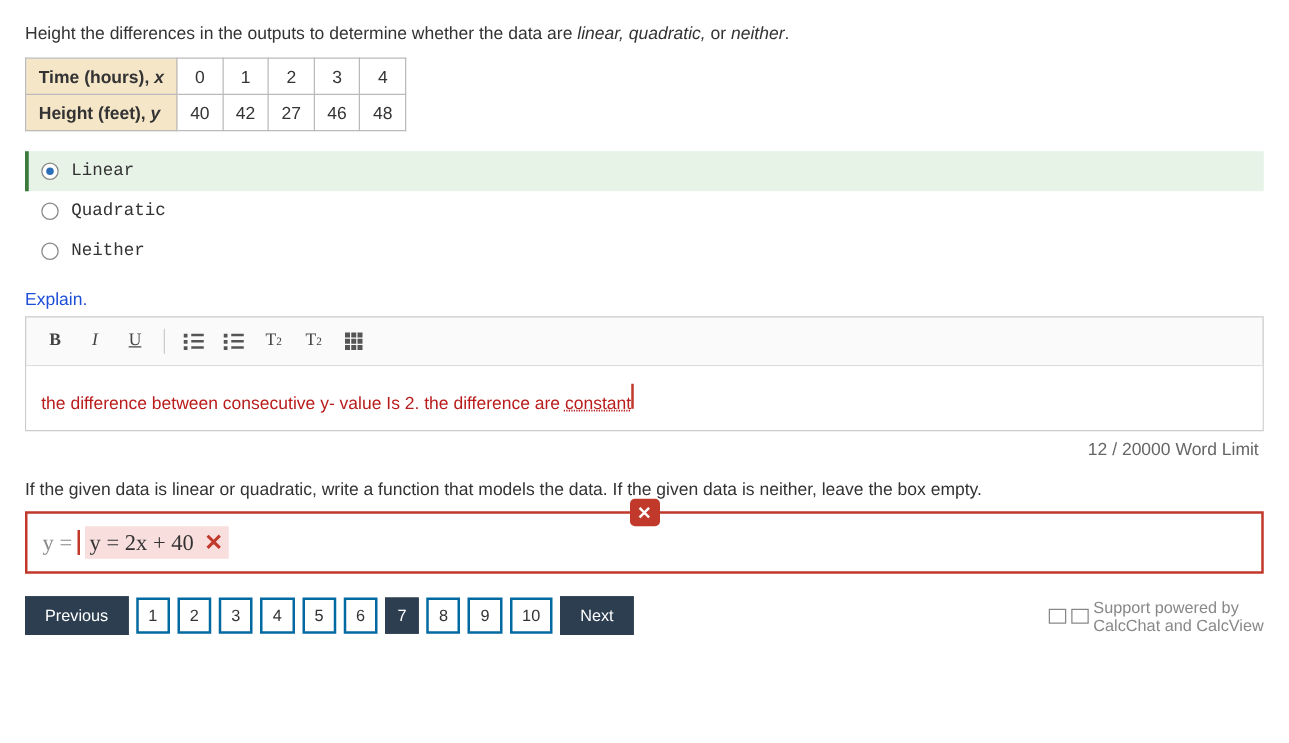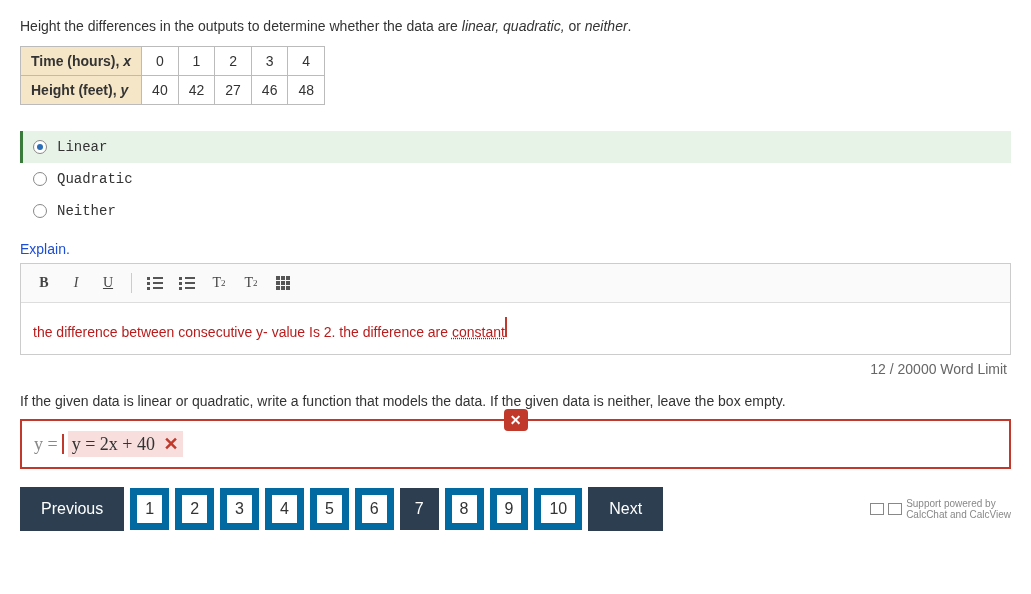--- a/index.html
+++ b/index.html
@@ -1,19 +1,19 @@
 <!DOCTYPE html>
 <html><head>
 <meta charset="utf-8">
 <style>
 * { box-sizing: border-box; margin: 0; padding: 0; }
 body { font-family: Arial, Helvetica, sans-serif; font-size: 14px; color: #333; background: #fff; padding: 10px 20px; width: 1031px; }
 .prompt { margin: 8px 0 12px 0; color: #333; }
 .prompt em { font-style: italic; }
-.data-table { border-collapse: collapse; margin-bottom: 26px; }
+.data-table { border-collapse: collapse; margin-bottom: 16px; }
 .data-table td, .data-table th { border: 1px solid #bbb; padding: 6px 10px; text-align: center; font-weight: normal; }
 .data-table .hdr { background: #f5e6c8; text-align: left; font-weight: bold; }
 .data-table .var { font-style: italic; font-weight: bold; }
 .options { margin-bottom: 14px; }
 .option { padding: 8px 10px; display: flex; align-items: center; gap: 10px; border-left: 3px solid transparent; font-family: Liberation Mono, monospace; }
 .option.selected { background: #e8f3e8; border-left: 3px solid #3a7a3a; }
 .radio { width: 14px; height: 14px; border: 1px solid #888; border-radius: 50%; display: inline-flex; align-items: center; justify-content: center; background: #fff; }
 .radio.checked::after { content: ""; width: 6px; height: 6px; background: #2a6db8; border-radius: 50%; display: block; }
 .explain-label { margin: 6px 0; color: #1d4ed8; }
 .editor-box { border: 1px solid #ccc; background: #fafafa; }
@@ -24,25 +24,25 @@
 .editor-area .u { text-decoration: underline dotted; }
 .word-limit { text-align: right; color: #666; padding: 6px 4px; margin-bottom: 10px; }
 .func-prompt { margin: 8px 0 10px 0; color: #333; }
 .error-bar { border: 2px solid #c0392b; padding: 10px 12px; position: relative; background: #fff; margin-bottom: 10px; }
 .error-badge { position: absolute; top: -12px; left: 50%; transform: translateX(-50%); background: #c0392b; color: #fff; width: 24px; height: 22px; border-radius: 4px; display: flex; align-items: center; justify-content: center; font-weight: bold; }
 .answer-line { font-family: "Times New Roman", serif; font-size: 18px; display: flex; align-items: center; gap: 4px; }
 .answer-line .wrong { background: #f9dede; padding: 2px 4px; }
 .answer-line .xmark { color: #c0392b; font-weight: bold; margin-left: 4px; }
 .caret { border-left: 2px solid #c0392b; height: 20px; display: inline-block; }
 .navbar { display: flex; align-items: center; gap: 6px; padding-top: 8px; }
-.nav-btn { border: 7px solid #0369a1; background: #fff; padding: 5px 8px; font-size: 16px; cursor: pointer; min-width: 24px; text-align: center; color: #333; }
+.nav-btn { border: 2px solid #0369a1; background: #fff; padding: 5px 8px; font-size: 13px; cursor: pointer; min-width: 24px; text-align: center; color: #333; }
 .nav-btn.primary { background: #2c3e50; color: #fff; border-color: #2c3e50; padding: 6px 14px; }
 .nav-btn.active { background: #2c3e50; color: #fff; border-color: #2c3e50; }
 .spacer { flex: 1; }
-.support { font-size: 10px; color: #888; display: flex; align-items: center; gap: 4px; }
+.support { font-size: 13px; color: #888; display: flex; align-items: center; gap: 4px; }
 .support-icon { width: 14px; height: 12px; border: 1px solid #888; display: inline-block; }
 .sup { font-size: 9px; vertical-align: super; }
 .sub { font-size: 9px; vertical-align: sub; }
 .grid-icon { display: inline-grid; grid-template-columns: repeat(3, 4px); grid-template-rows: repeat(3, 4px); gap: 1px; }
 .grid-icon span { background: #555; }
 .list-icon { display: inline-flex; flex-direction: column; gap: 2px; }
 .list-icon .row { display: flex; gap: 3px; align-items: center; }
 .list-icon .b { width: 3px; height: 3px; background: #555; }
 .list-icon .l { width: 10px; height: 2px; background: #555; }
 </style>

